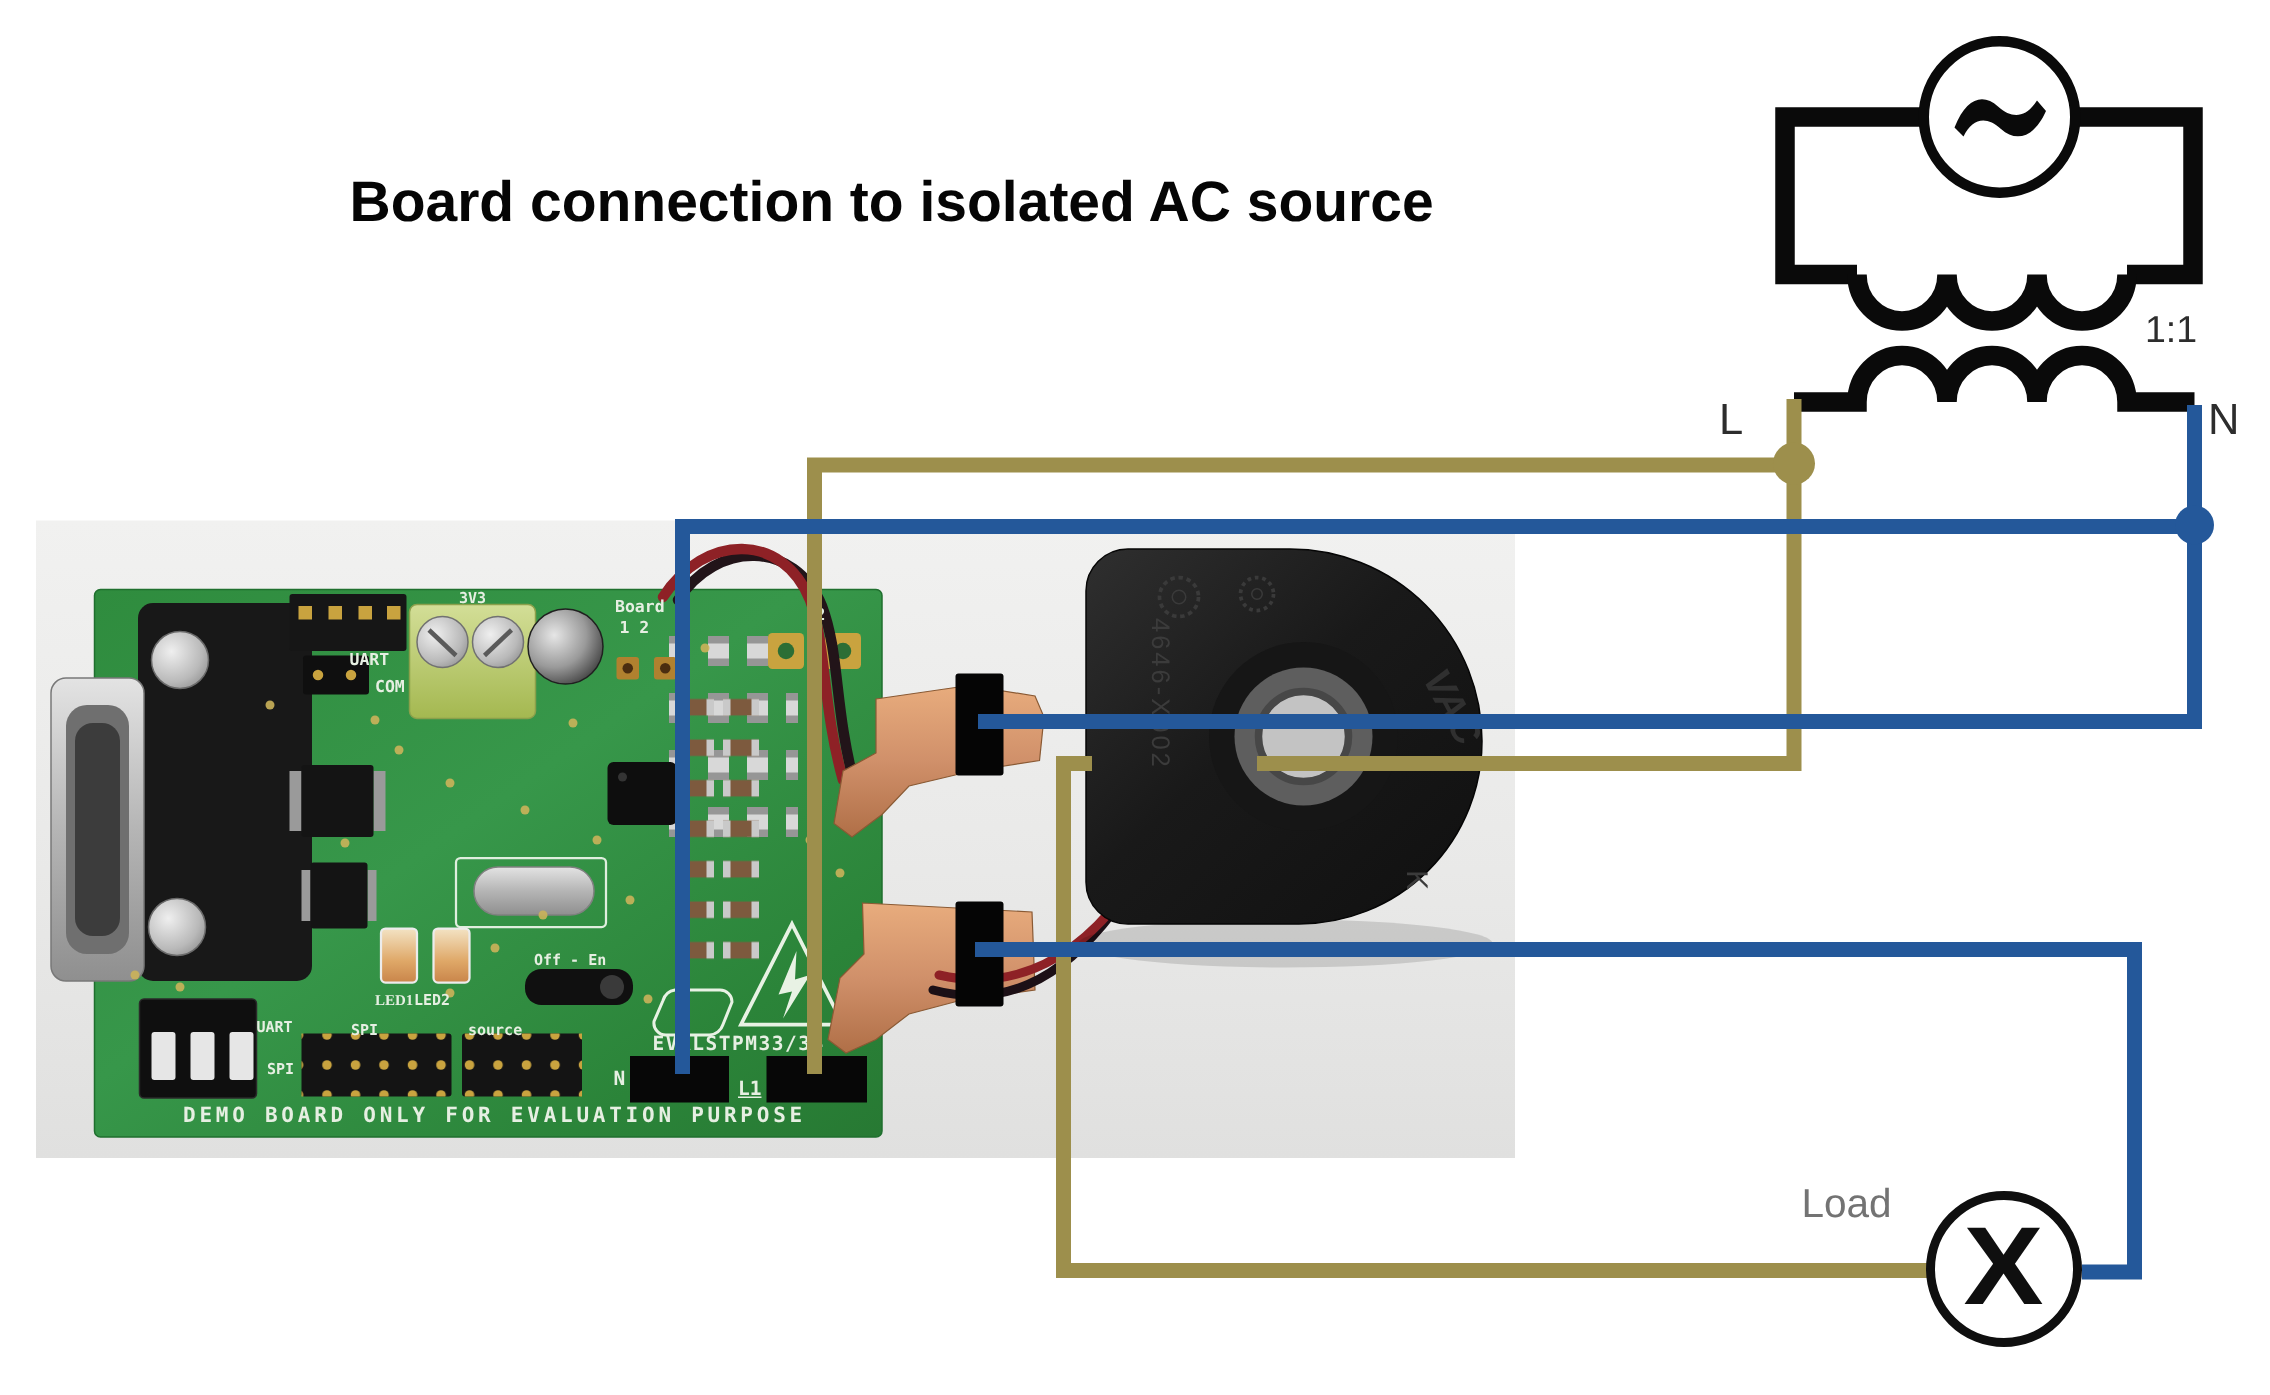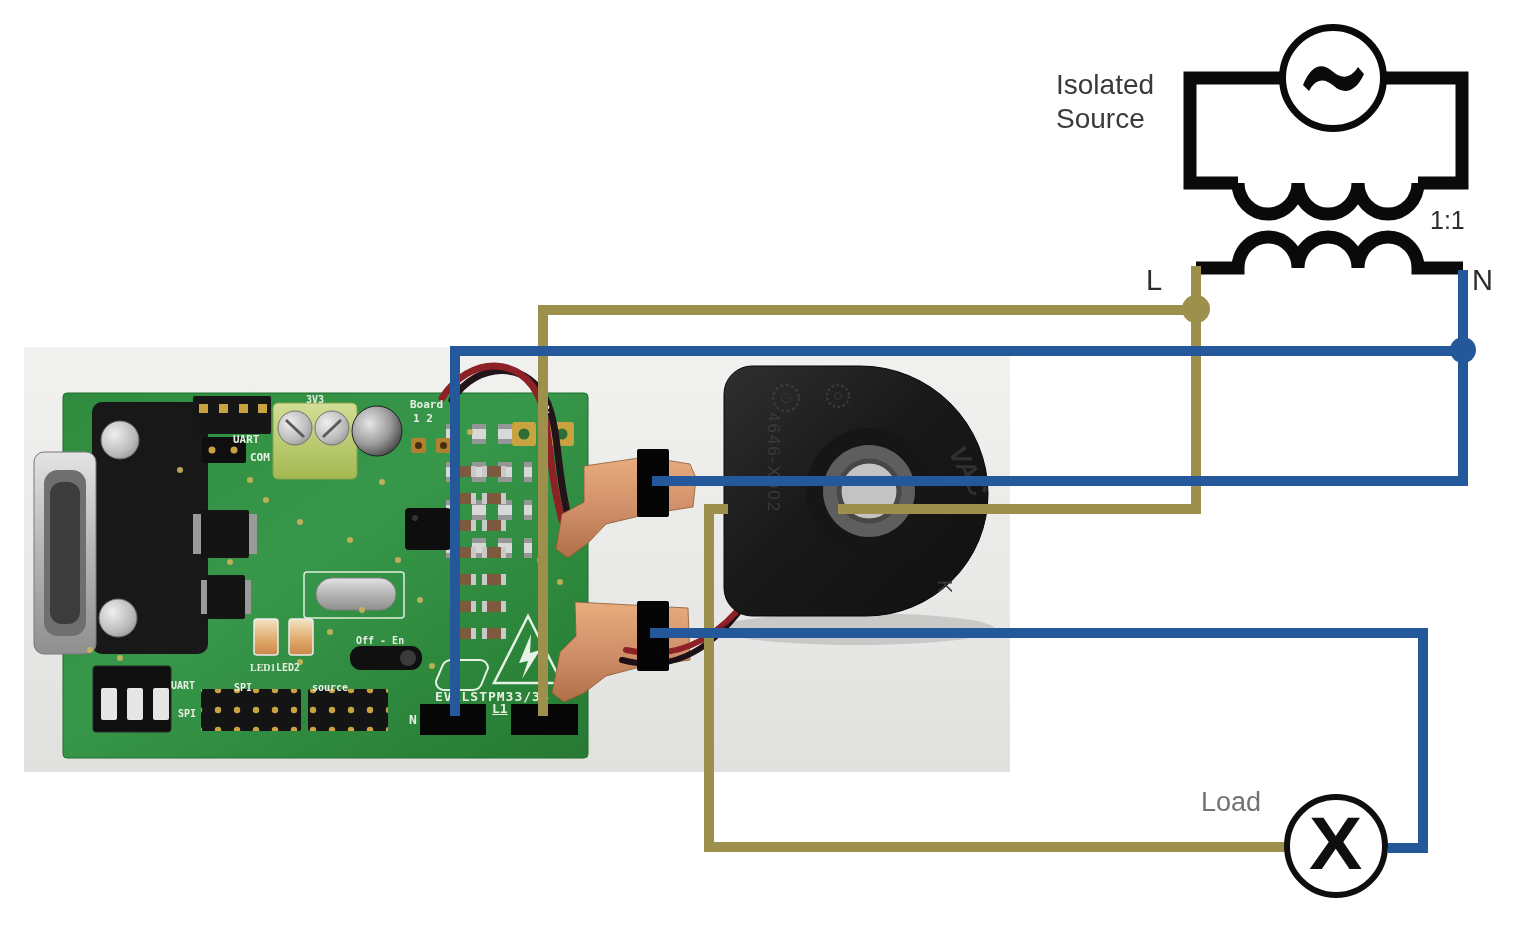--- a/index.html
+++ b/index.html
@@ -25,25 +25,22 @@
         white-space:nowrap;}
   .s10{font-size:10px;} .s11{font-size:11px;} .s13{font-size:13px;}
   .disc{font-size:14px;letter-spacing:2.5px;}
   .bname{font-size:13px;letter-spacing:1px;}
 </style>
 </head>
 <body>
 
 <div class="page">
 
-
-  <div class="abs iso-label">
-    <div>Isolated</div>
-    <div>Source</div>
-  </div>
+  <div class="abs fig-title">Board connection to isolated AC source</div>
+
 
   <div class="abs photo">
     <svg width="986" height="425" viewBox="24 347 986 425">
       <defs>
         <linearGradient id="pcbGrad" x1="0" y1="0" x2="1" y2="1">
           <stop offset="0" stop-color="#2f8c3e"></stop>
             <stop offset="0.45" stop-color="#37974a"></stop>
           <stop offset="0.8" stop-color="#2b8439"></stop>
             <stop offset="1" stop-color="#277933"></stop>
         </linearGradient>
@@ -268,21 +265,22 @@
     <div class="silk s11" style="left:226px;top:104px;">COM</div>
     <div class="silk s10" style="left:226px;top:315px;font-family:Liberation Serif, serif;">LED1</div>
     <div class="silk s10" style="left:252px;top:315px;text-align:right;">LED2</div>
     <div class="silk s10" style="left:332px;top:288px;">Off - En</div>
     <div class="silk s10" style="left:147px;top:333px;">UART</div>
     <div class="silk s10" style="left:210px;top:335px;">SPI</div>
     <div class="silk s10" style="left:154px;top:361px;">SPI</div>
     <div class="silk s10" style="left:288px;top:335px;">source</div>
     <div class="silk bname" style="left:411px;top:342px;">EVALSTPM33/34</div>
     <div class="silk s13" style="left:385px;top:365px;">N</div>
-    <div class="silk s13" style="left:468px;top:354px;text-decoration:underline;">L1</div>
+    <div class="silk s13" style="left:468px;top:372px;text-decoration:underline;">L1</div>
+    <div class="silk disc" style="left:98px;top:389px;">DEMO BOARD ONLY FOR EVALUATION PURPOSE</div>
   </div>
 
   <svg class="overlay" width="1513" height="930" viewBox="0 0 1513 930">
 
     <g fill="none" stroke="#0a0a0a" stroke-width="13">
       <path d="M 1290,78 H 1190 V 183 H 1238"></path>
       <path d="M 1376,78 H 1462 V 183 H 1418"></path>
       <path d="M 1238,183 A 30 31 0 0 0 1298,183 A 30 31 0 0 0 1358,183 A 30 31 0 0 0 1418,183"></path>
       <path d="M 1196,268 H 1238 A 30 31 0 0 1 1298,268 A 30 31 0 0 1 1358,268 A 30 31 0 0 1 1418,268 H 1463"></path>
     </g>

